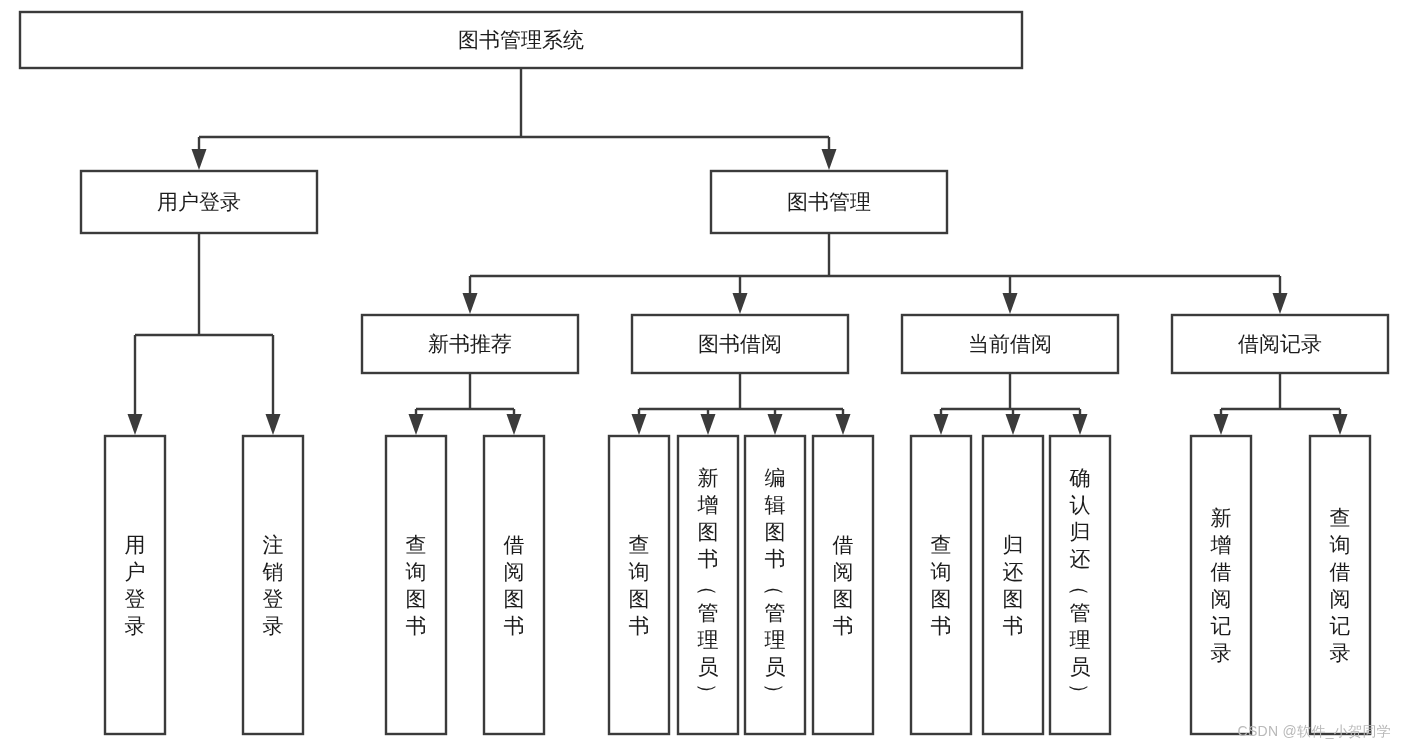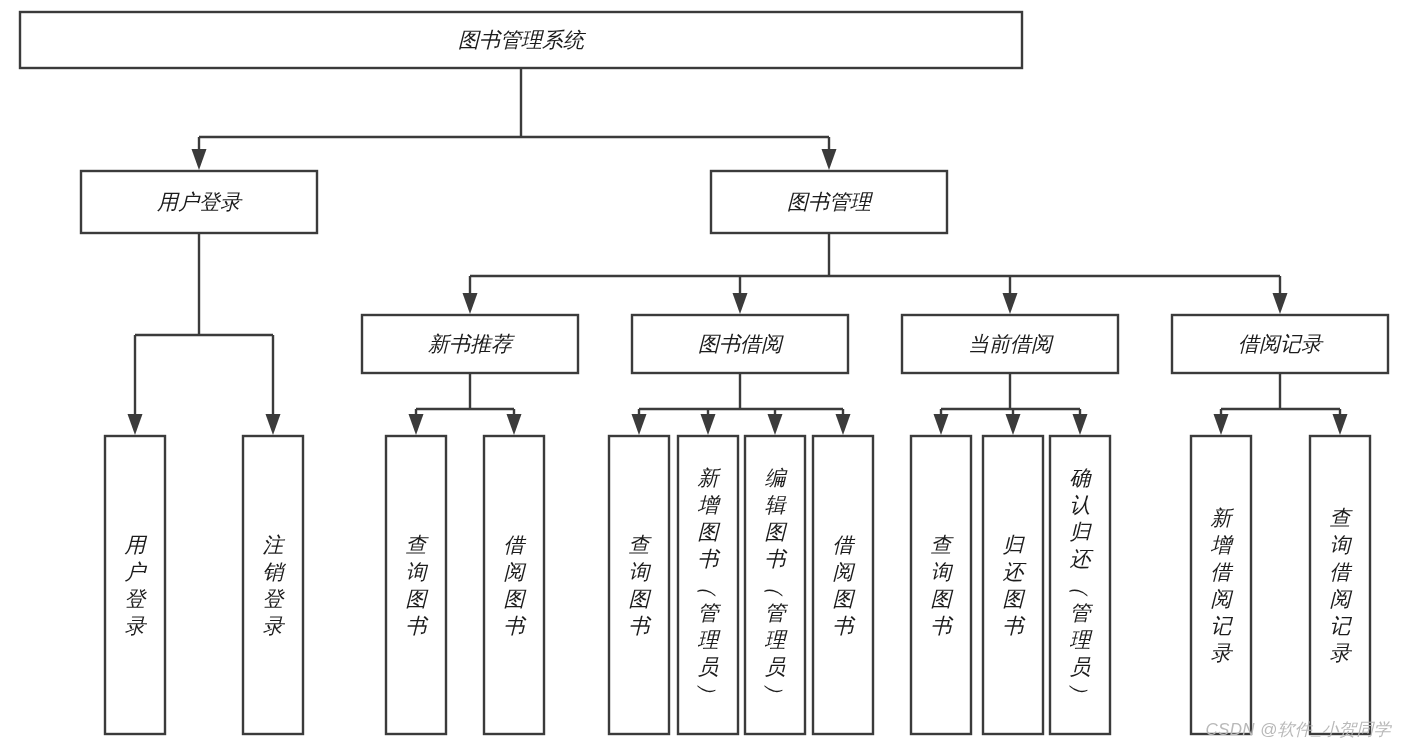--- a/index.html
+++ b/index.html
@@ -14,21 +14,20 @@
     font-family: "Liberation Sans", "DejaVu Sans", sans-serif;
     overflow: hidden;
     position: relative;
   }
   #diagram-root {
     position: absolute;
     left: 0;
     top: 0;
     width: 1405px;
     height: 747px;
-    font-style: italic;
   }
   svg.flow {
     display: block;
     width: 1405px;
     height: 747px;
   }
   .node-box {
     fill: #ffffff;
     stroke: #3b3b3b;
     stroke-width: 2.4;
@@ -54,21 +53,21 @@
   }
   .edge-arrow {
     fill: #3b3b3b;
     stroke: none;
   }
   .watermark {
     position: absolute;
     right: 14px;
     bottom: 6px;
     font-family: "Liberation Sans", "DejaVu Sans", sans-serif;
-    font-size: 17px;
+    font-size: 14px;
     color: #b9b9b9;
     letter-spacing: 0.3px;
     white-space: nowrap;
     user-select: none;
   }
 </style>
 </head>
 <body>
 
 <div id="diagram-root">

